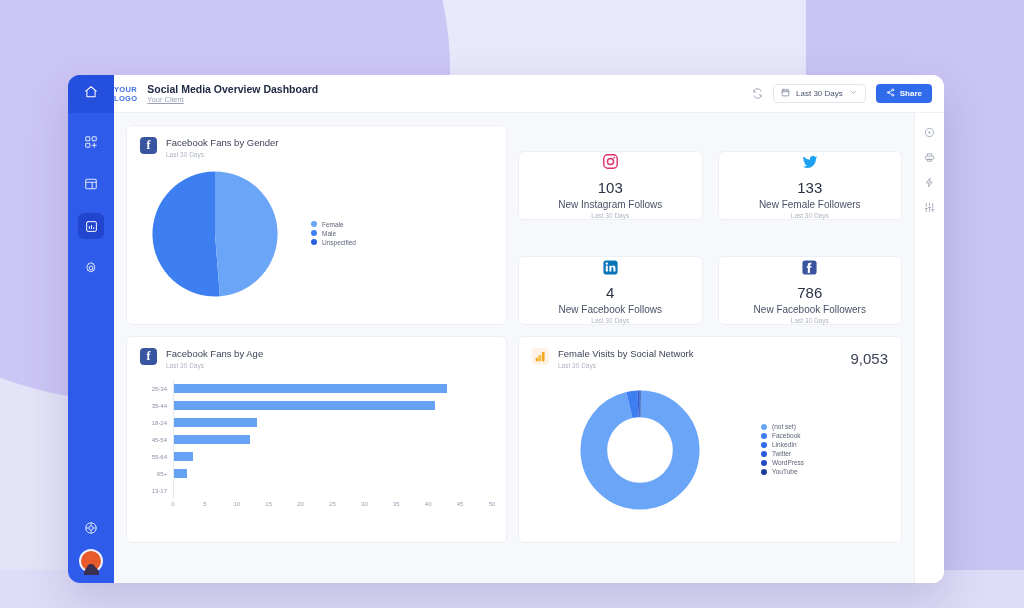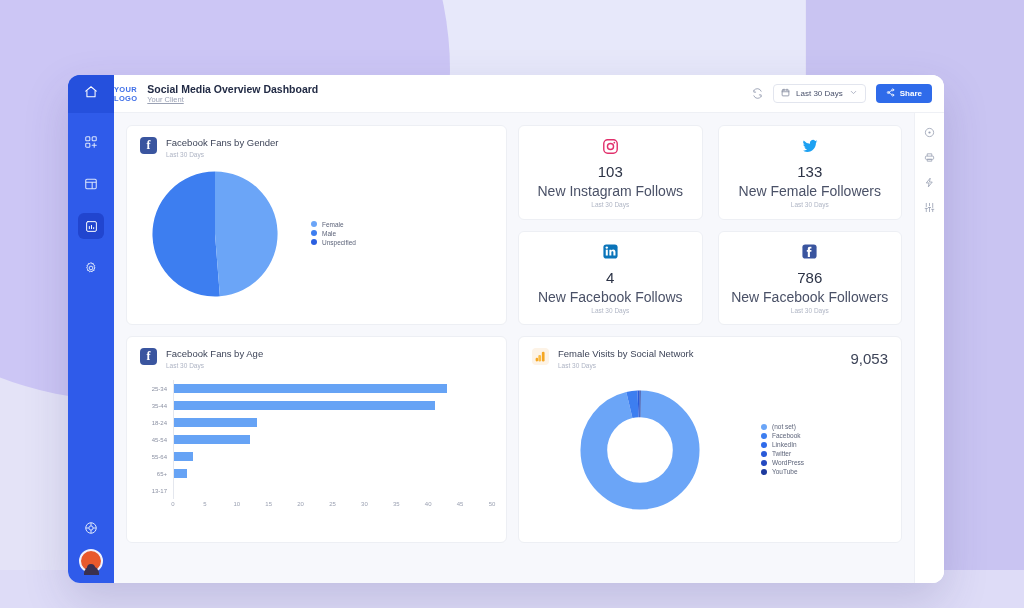--- a/index.html
+++ b/index.html
@@ -124,28 +124,28 @@
   
   .card-gender { width: 381px; height: 200px; position: relative; }
   .pie-area { display: flex; align-items: center; height: 150px; padding-left: 20px; }
   .legend { margin-left: 28px; }
   .legend-row { display: flex; align-items: center; gap: 5px; margin-bottom: 2px; }
   .dot { width: 6px; height: 6px; border-radius: 50%; flex: 0 0 6px; }
   .legend-label { font-size: 6.5px; color: #5c6379; }
 
   
   .kpi-grid { display: flex; flex-direction: column; gap: 11px; flex: 1; }
-  .kpi-row { display: flex; gap: 15px; flex: 1; }
+  .kpi-row { display: flex; gap: 15px; flex: 1; align-items: flex-end; }
   .kpi {
     flex: 1; background: #fff; border: 1px solid #edeff4; border-radius: 6px;
     display: flex; flex-direction: column; align-items: center; justify-content: center;
   }
   .kpi-ico { width: 20px; height: 20px; display: flex; align-items: center; justify-content: center; margin-bottom: 7px; }
   .kpi-num { font-size: 15px; color: #2c3346; font-weight: 500; line-height: 17px; }
-  .kpi-label { font-size: 14px; color: #4a5167; margin-top: 3px; }
+  .kpi-label { font-size: 10px; color: #4a5167; margin-top: 3px; }
   .kpi-sub { font-size: 6.5px; color: #b0b6c5; margin-top: 2px; }
 
   
   .card-age { width: 381px; height: 207px; }
   .bars { padding: 10px 14px 0 12px; }
   .bar-row { display: flex; align-items: center; height: 17px; }
   .bar-cat { width: 34px; text-align: right; font-size: 6px; color: #8b91a3; padding-right: 6px; flex: 0 0 34px; }
   .bar-track { flex: 1; position: relative; height: 17px; display: flex; align-items: center; border-left: 1px solid #e4e7ee; }
   .bar-fill { height: 9px; background: #66a3f5; }
   .axis { display: flex; padding-left: 34px; margin-top: 2px; }

